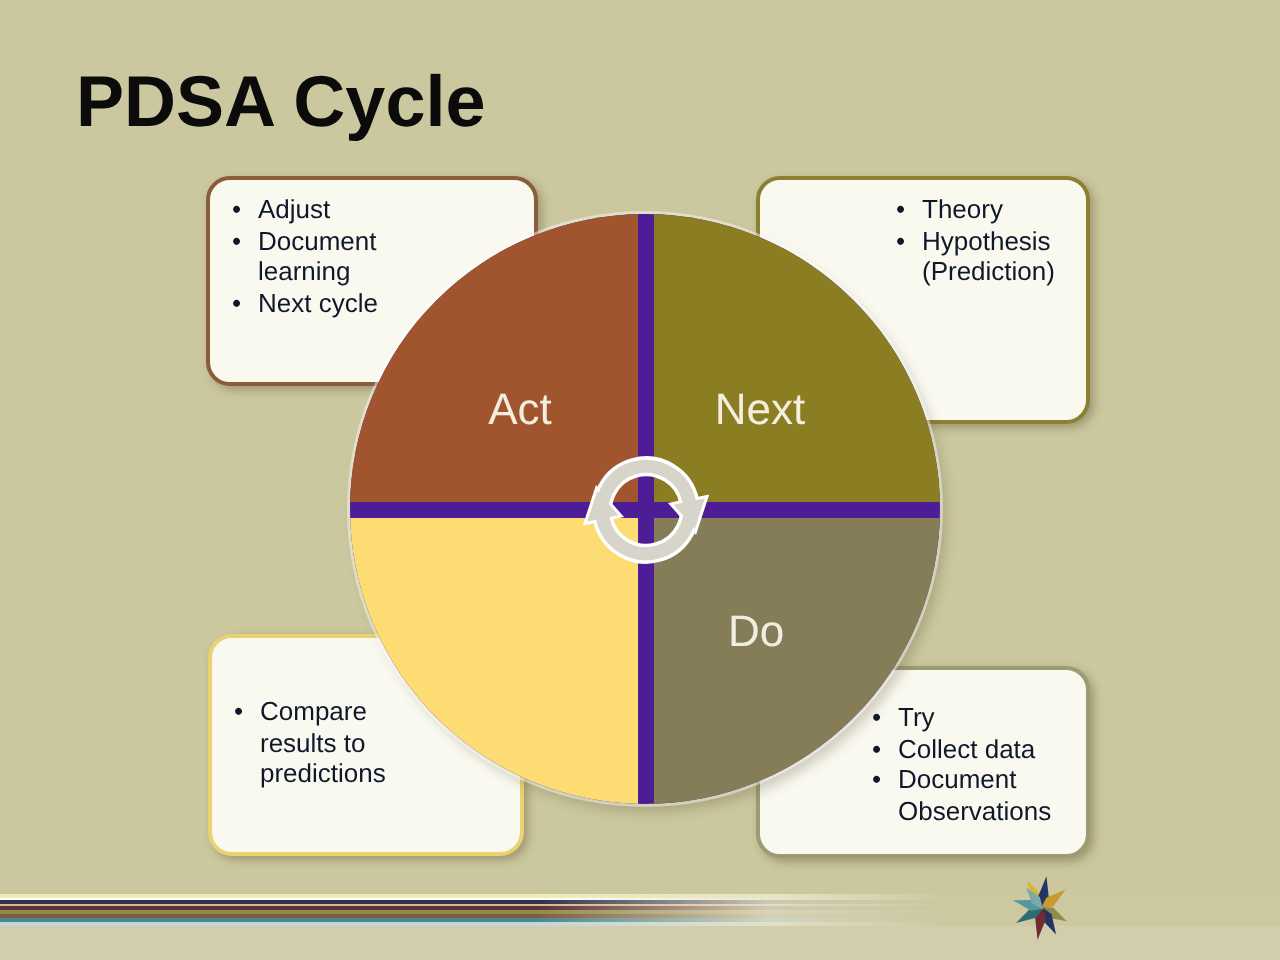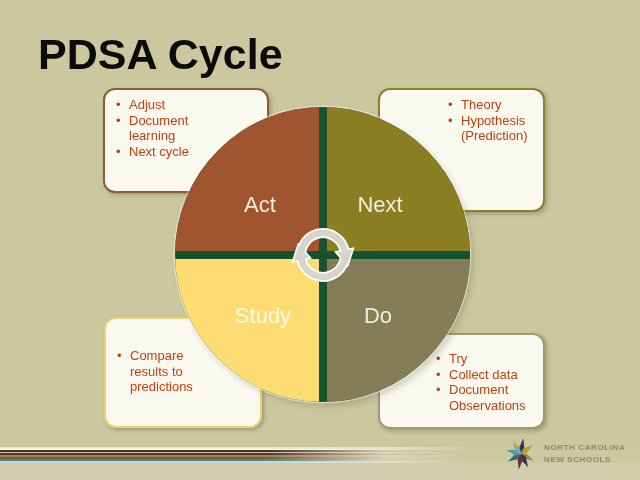--- a/index.html
+++ b/index.html
@@ -3,31 +3,31 @@
 <meta charset="utf-8">
 <style>
   html,body { margin:0; padding:0; background:#888; }
   .slide {
     position:relative; width:640px; height:480px; overflow:hidden;
     background:#cbc79e;
     font-family:"Liberation Sans", sans-serif;
   }
   .title {
     position:absolute; left:38px; top:30px;
-    font-size:43px; font-weight:bold; color:#0b0b0b;
+    font-size:36px; font-weight:bold; color:#0b0b0b;
   }
   
   .note-box {
     position:absolute; box-sizing:border-box;
     background:#faf9f0; border:2px solid #888;
     border-radius:12px;
     box-shadow:2px 2px 4px rgba(80,70,40,0.35);
     z-index:1;
   }
-  .note-item { display:flex; font-size:13px; line-height:1.2; color:#c2410c; }
+  .note-item { display:flex; font-size:13px; line-height:1.2; color:#0f172a; }
   .note-item::before { content:"•"; flex:0 0 13px; width:13px; }
   #box-act   { left:103px; top:88px;  width:166px; height:105px; padding:7px 6px 6px 11px; }
   #box-act   .note-item { width:110px; }
   #box-plan  { left:378px; top:88px;  width:167px; height:124px; padding:7px 4px 6px 68px; }
   #box-plan  .note-item { width:105px; }
   #box-study { left:104px; top:317px; width:158px; height:111px; padding:29px 6px 6px 11px; }
   #box-study .note-item { width:100px; }
   #box-do    { left:378px; top:333px; width:167px; height:96px;  padding:16px 4px 6px 56px; }
   #box-do    .note-item { width:108px; }
 
@@ -113,29 +113,28 @@
         <span>Try</span>
       </div>
     <div class="note-item">
         <span>Collect data</span>
       </div>
     <div class="note-item">
         <span>Document Observations</span>
       </div>
   </div>
 
-  <div class="cycle" style="background: #14532d;">
+  <div class="cycle" style="background: #4c1d95;">
     <div class="quad" id="q-act" style="background: rgb(160, 85, 46);"></div>
     <div class="quad" id="q-plan" style="background: rgb(138, 125, 34);"></div>
     <div class="quad" id="q-study" style="background: rgb(252, 220, 115);"></div>
     <div class="quad" id="q-do" style="background: rgb(132, 125, 88);"></div>
 
     <div class="q-label" id="label-act" style="color: rgb(243, 238, 221);">Act</div>
     <div class="q-label" id="label-plan" style="color: rgb(243, 238, 221);">Next</div>
-    <div class="q-label" id="label-study" style="color: rgb(253, 248, 234);">Study</div>
     <div class="q-label" id="label-do" style="color: rgb(240, 238, 224);">Do</div>
 
     <svg class="center-icon" width="66" height="66" viewBox="-33 -33 66 66">
       <path d="M -20.7 7.5 A 22 22 0 1 1 21.6 -4.2" fill="none" stroke="#ffffff" stroke-width="10"></path>
       <path d="M 20.7 -7.5 A 22 22 0 1 1 -21.6 4.2" fill="none" stroke="#ffffff" stroke-width="10"></path>
       <polygon points="29.4,-5.8 13.8,-2.6 24.4,9.5" fill="#ffffff" stroke="#ffffff" stroke-width="3"></polygon>
       <polygon points="-29.4,5.8 -13.8,2.6 -24.4,-9.5" fill="#ffffff" stroke="#ffffff" stroke-width="3"></polygon>
       <path d="M -20.7 7.5 A 22 22 0 1 1 21.6 -4.2" fill="none" stroke="#d7d4ca" stroke-width="6.5"></path>
       <path d="M 20.7 -7.5 A 22 22 0 1 1 -21.6 4.2" fill="none" stroke="#d7d4ca" stroke-width="6.5"></path>
       <polygon points="29.4,-5.8 13.8,-2.6 24.4,9.5" fill="#d7d4ca"></polygon>
@@ -180,19 +179,15 @@
       <g transform="rotate(240)">
           <polygon points="0,1 -2.8,-5 0,-15 2.8,-5" fill="#2e6b74"></polygon>
         </g>
       <g transform="rotate(285)">
           <polygon points="0,1 -2.8,-5 0,-15 2.8,-5" fill="#53989e"></polygon>
         </g>
       <g transform="rotate(322)">
           <polygon points="0,1 -2.5,-5 0,-13 2.5,-5" fill="#7fa8ac"></polygon>
         </g>
     </svg>
-    <div class="logo-text">
-      <div>NORTH CAROLINA</div>
-      <div>NEW SCHOOLS</div>
-    </div>
   </div>
 
 </div>
 
 </body></html>

